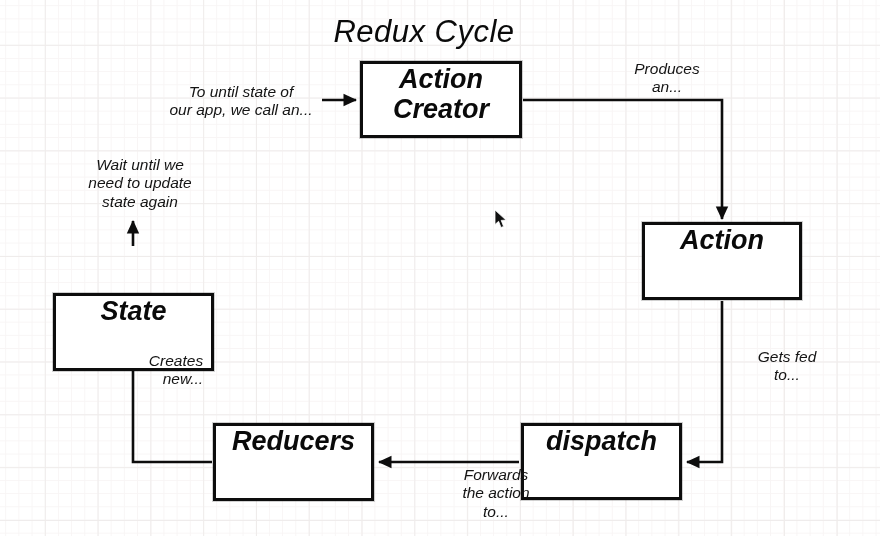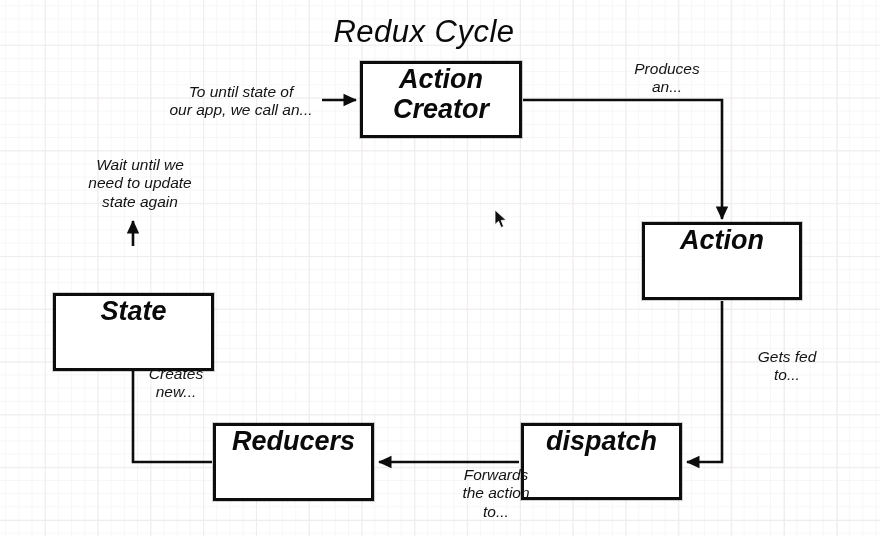--- a/index.html
+++ b/index.html
@@ -120,21 +120,21 @@
   <div class="anno" style="left:667px; top:60px;">Produces
 an...</div>
 
   <div class="anno" style="left:766px; top:348px;margin-left:21px;">Gets fed
 to...</div>
 
   <div class="anno" style="left:448px; top:466px;margin-left:48px;">Forwards
 the action
 to...</div>
 
-  <div class="anno" style="left:176px; top:365px;">Creates
+  <div class="anno" style="left:176px; top:352px;text-align:right;">Creates
 new...</div>
 
   <div class="anno" style="left:140px; top:156px;">Wait until we
 need to update
 state again</div>
 
   <svg class="cursor" style="left:494px; top:210px;" width="14" height="19" viewBox="0 0 14 19">
     <path d="M1,0 L1,14.5 L4.6,11.3 L7,17.5 L9.6,16.4 L7.2,10.4 L12,10.1 Z" fill="#101010" stroke="#ffffff" stroke-width="0.8"></path>
   </svg>
 

